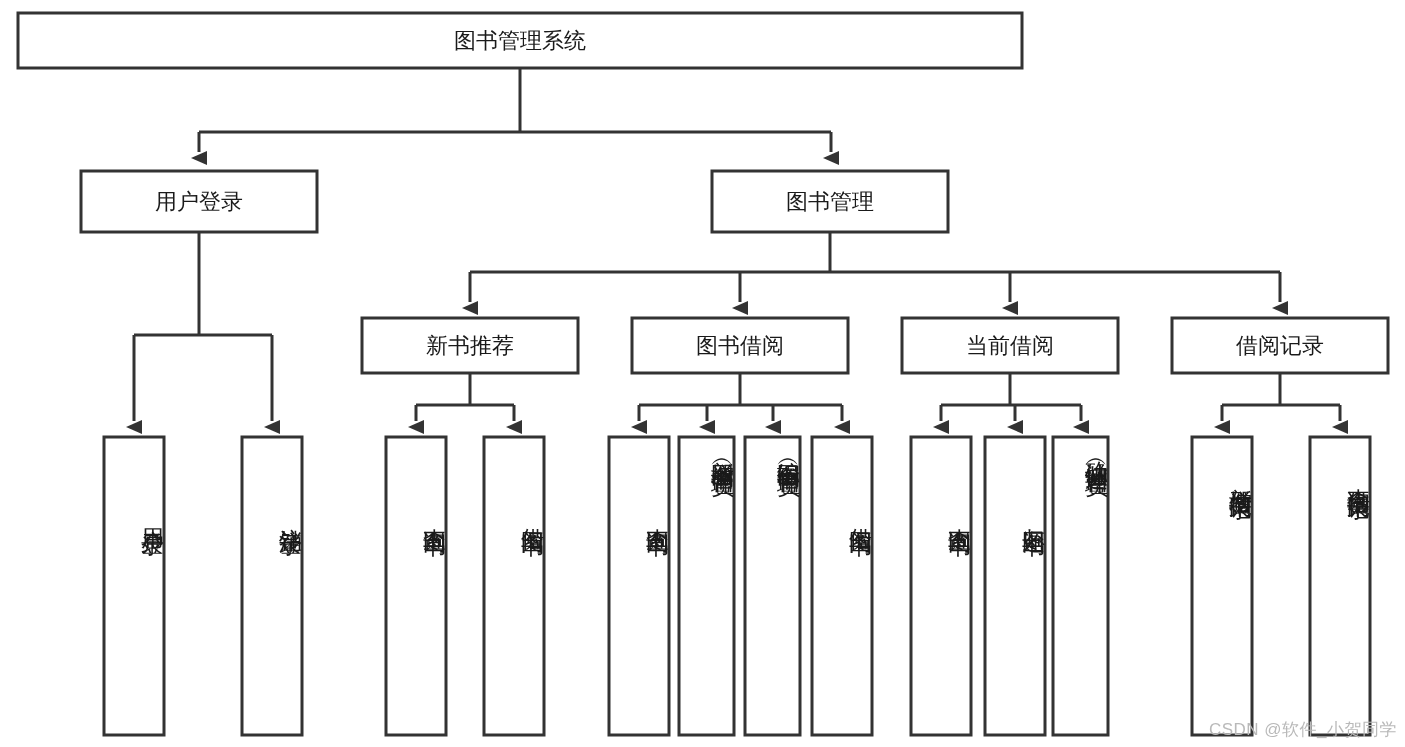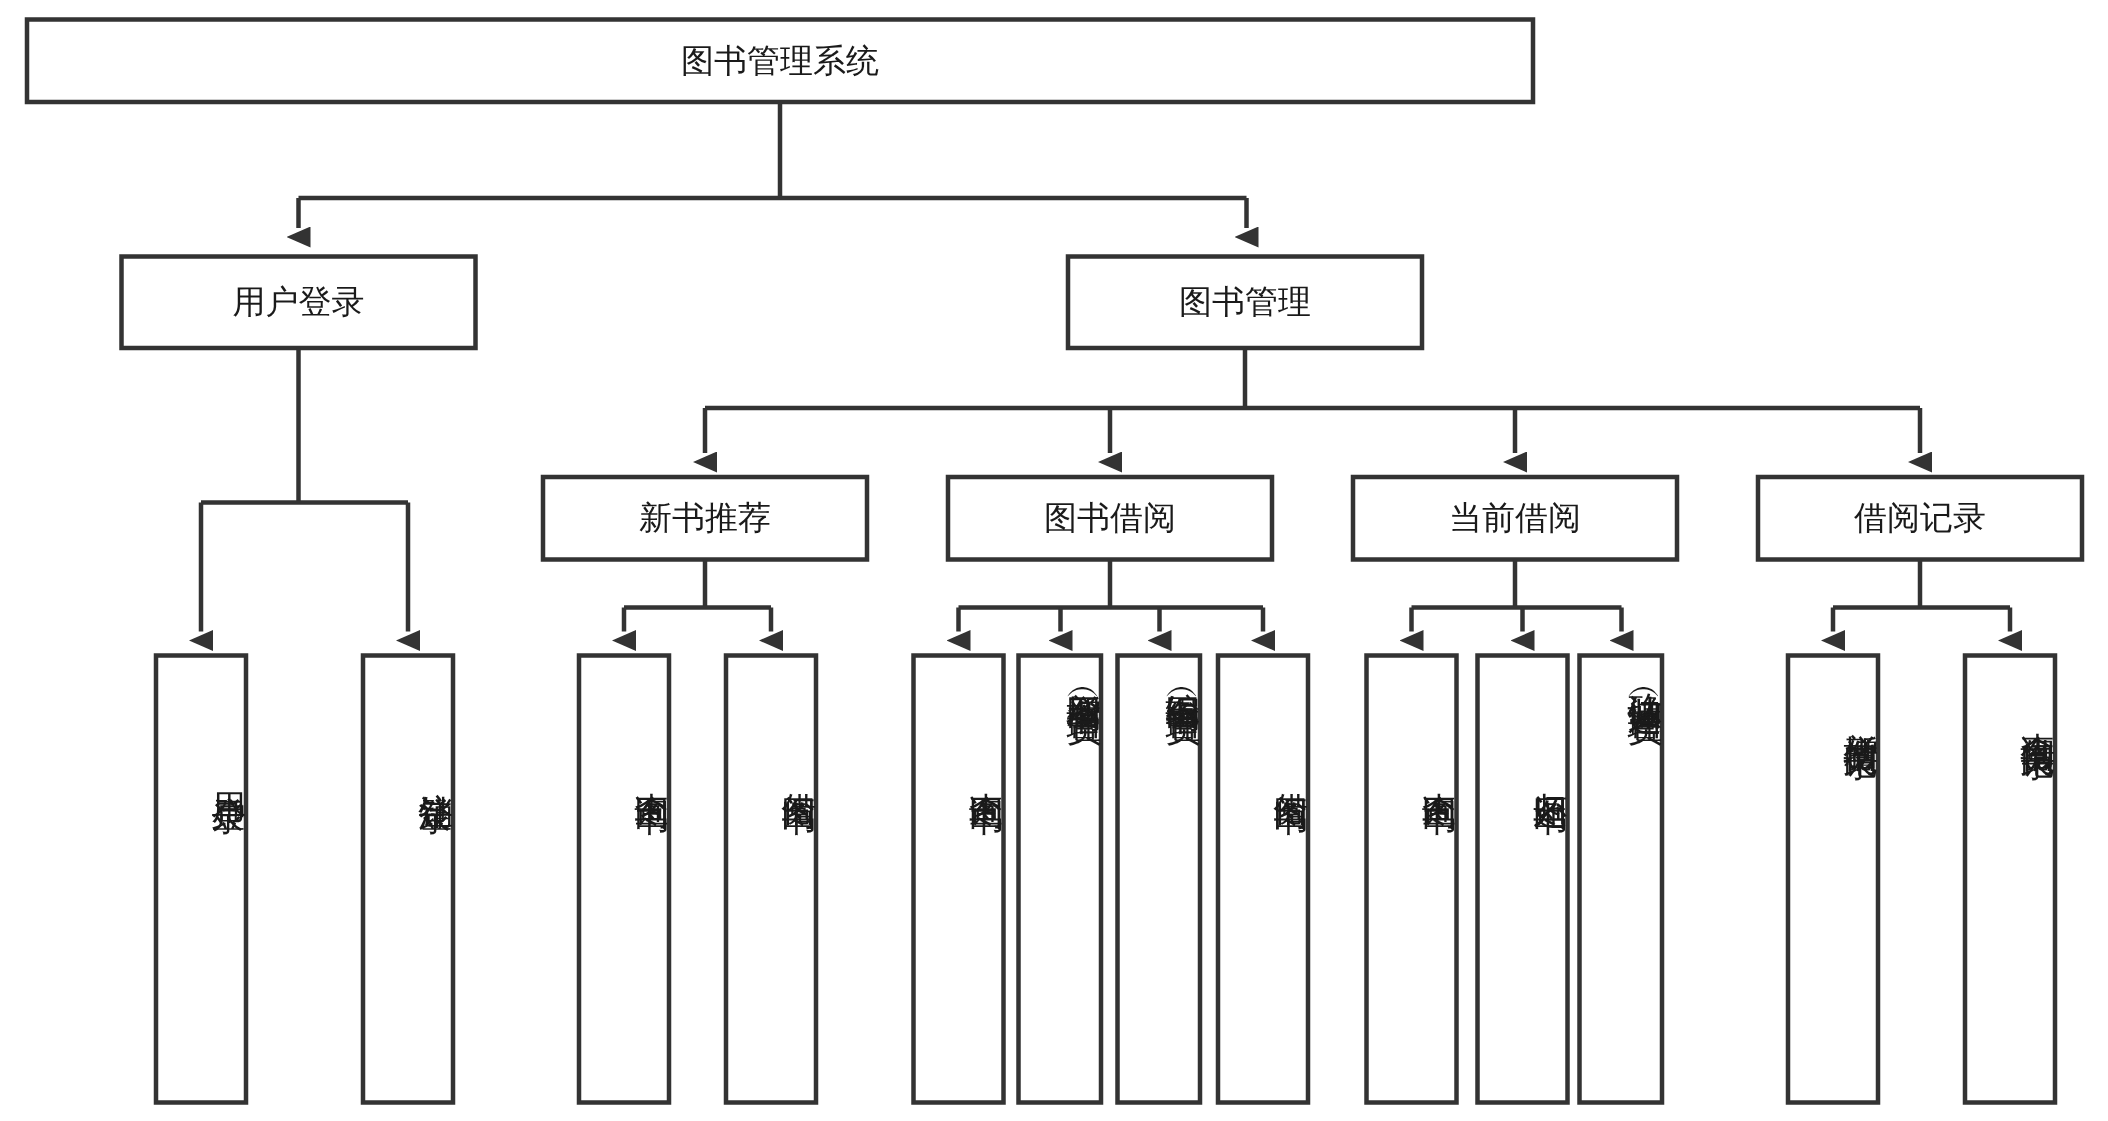--- a/index.html
+++ b/index.html
@@ -196,14 +196,15 @@
   <div class="node-label-v" style="left:609px; top:510px; width:60px;">查询图书</div>
   <div class="node-label-v" style="left:679px; top:443px; width:55px;">新增图书（管理员）</div>
   <div class="node-label-v" style="left:745px; top:443px; width:55px;">编辑图书（管理员）</div>
   <div class="node-label-v" style="left:812px; top:510px; width:60px;">借阅图书</div>
   <div class="node-label-v" style="left:911px; top:510px; width:60px;">查询图书</div>
   <div class="node-label-v" style="left:985px; top:510px; width:60px;">归还图书</div>
   <div class="node-label-v" style="left:1053px; top:443px; width:55px;">确认归还（管理员）</div>
   <div class="node-label-v" style="left:1192px; top:470px; width:60px;">新增借阅记录</div>
   <div class="node-label-v" style="left:1310px; top:470px; width:60px;">查询借阅记录</div>
 
+  <div class="watermark">CSDN @软件_小贺同学</div>
 
 </div>
 
 </body></html>

